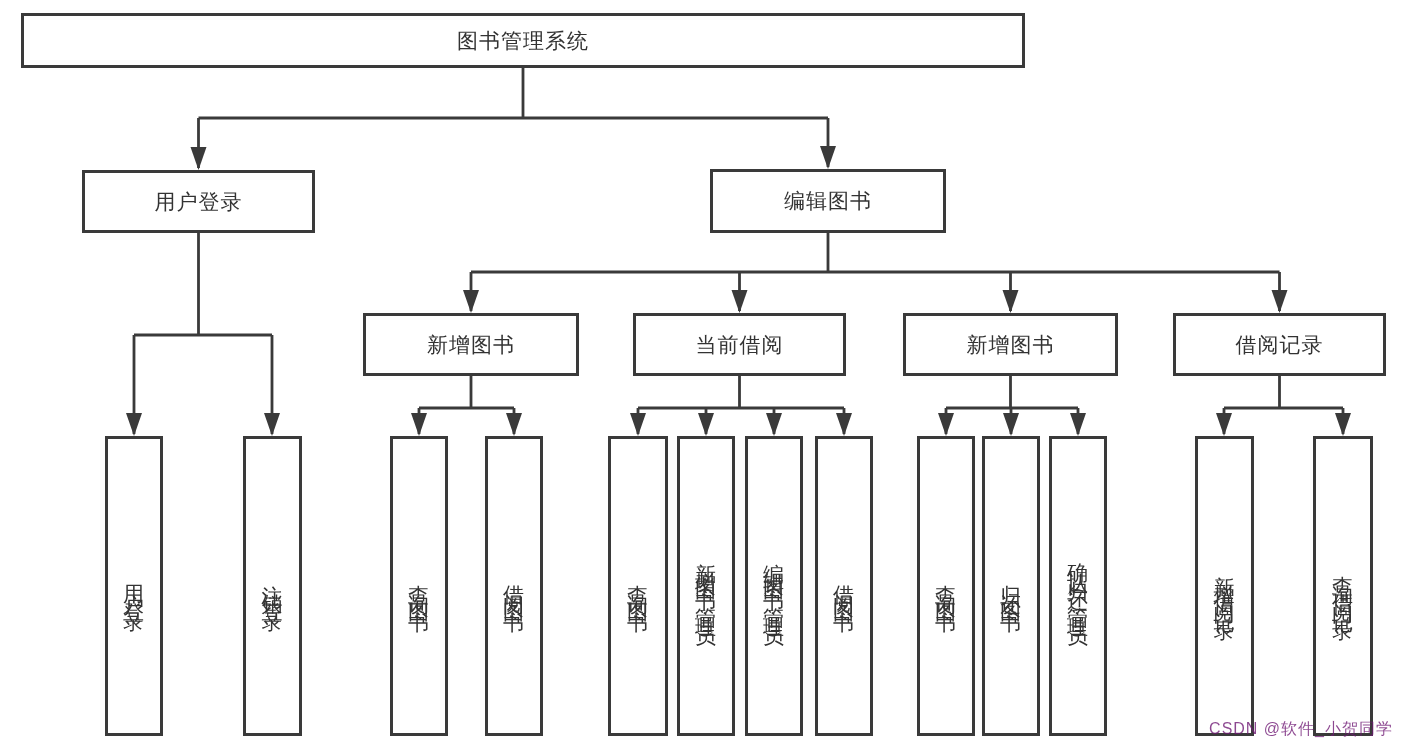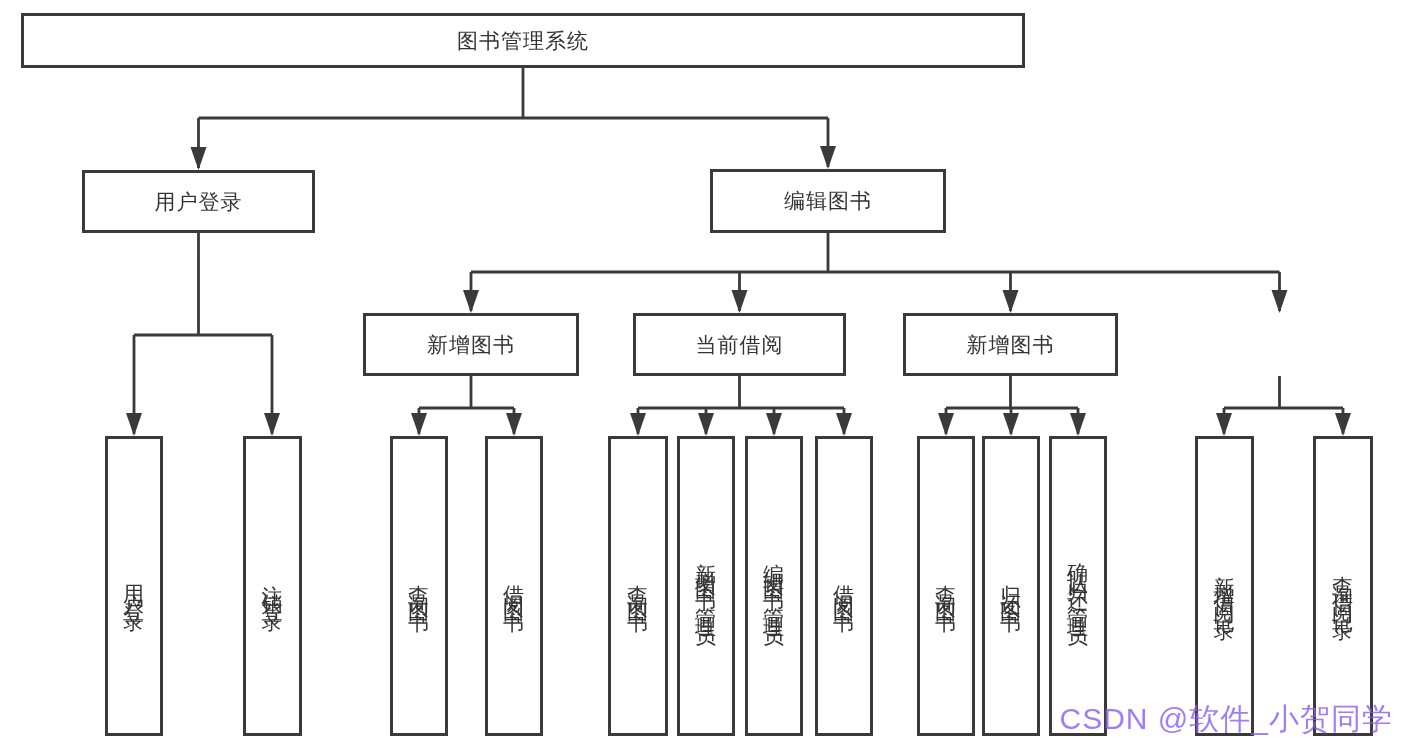--- a/index.html
+++ b/index.html
@@ -31,22 +31,22 @@
   .box.v span {
     writing-mode:vertical-rl;
     text-orientation:mixed;
     font-size:21px;
     letter-spacing:9px;
     line-height:1;
   }
   #watermark {
     position:absolute;
     right:12px; bottom:7px;
-    font-size:30px;
-    color:#8b5cf6;
+    font-size:16px;
+    color:#701a75;
     opacity:0.8;
     letter-spacing:1px;
     z-index:5;
     white-space:nowrap;
     pointer-events:none;
   }
 </style>
 </head>
 <body>
 
@@ -105,20 +105,23 @@
 
   <div class="box h" style="left:363px;top:313px;width:216px;height:63px">
     <span>新增图书</span>
   </div>
   <div class="box h" style="left:633px;top:313px;width:213px;height:63px">
     <span>当前借阅</span>
   </div>
   <div class="box h" style="left:903px;top:313px;width:215px;height:63px">
     <span>新增图书</span>
   </div>
+  <div class="box h" style="left:1173px;top:313px;width:213px;height:63px">
+    <span>借阅记录</span>
+  </div>
 
   <div class="box v" style="left:105px;top:436px;width:58px;height:300px">
     <span>用户登录</span>
   </div>
   <div class="box v" style="left:243px;top:436px;width:59px;height:300px">
     <span>注销登录</span>
   </div>
 
   <div class="box v" style="left:390px;top:436px;width:58px;height:300px">
     <span>查询图书</span>

